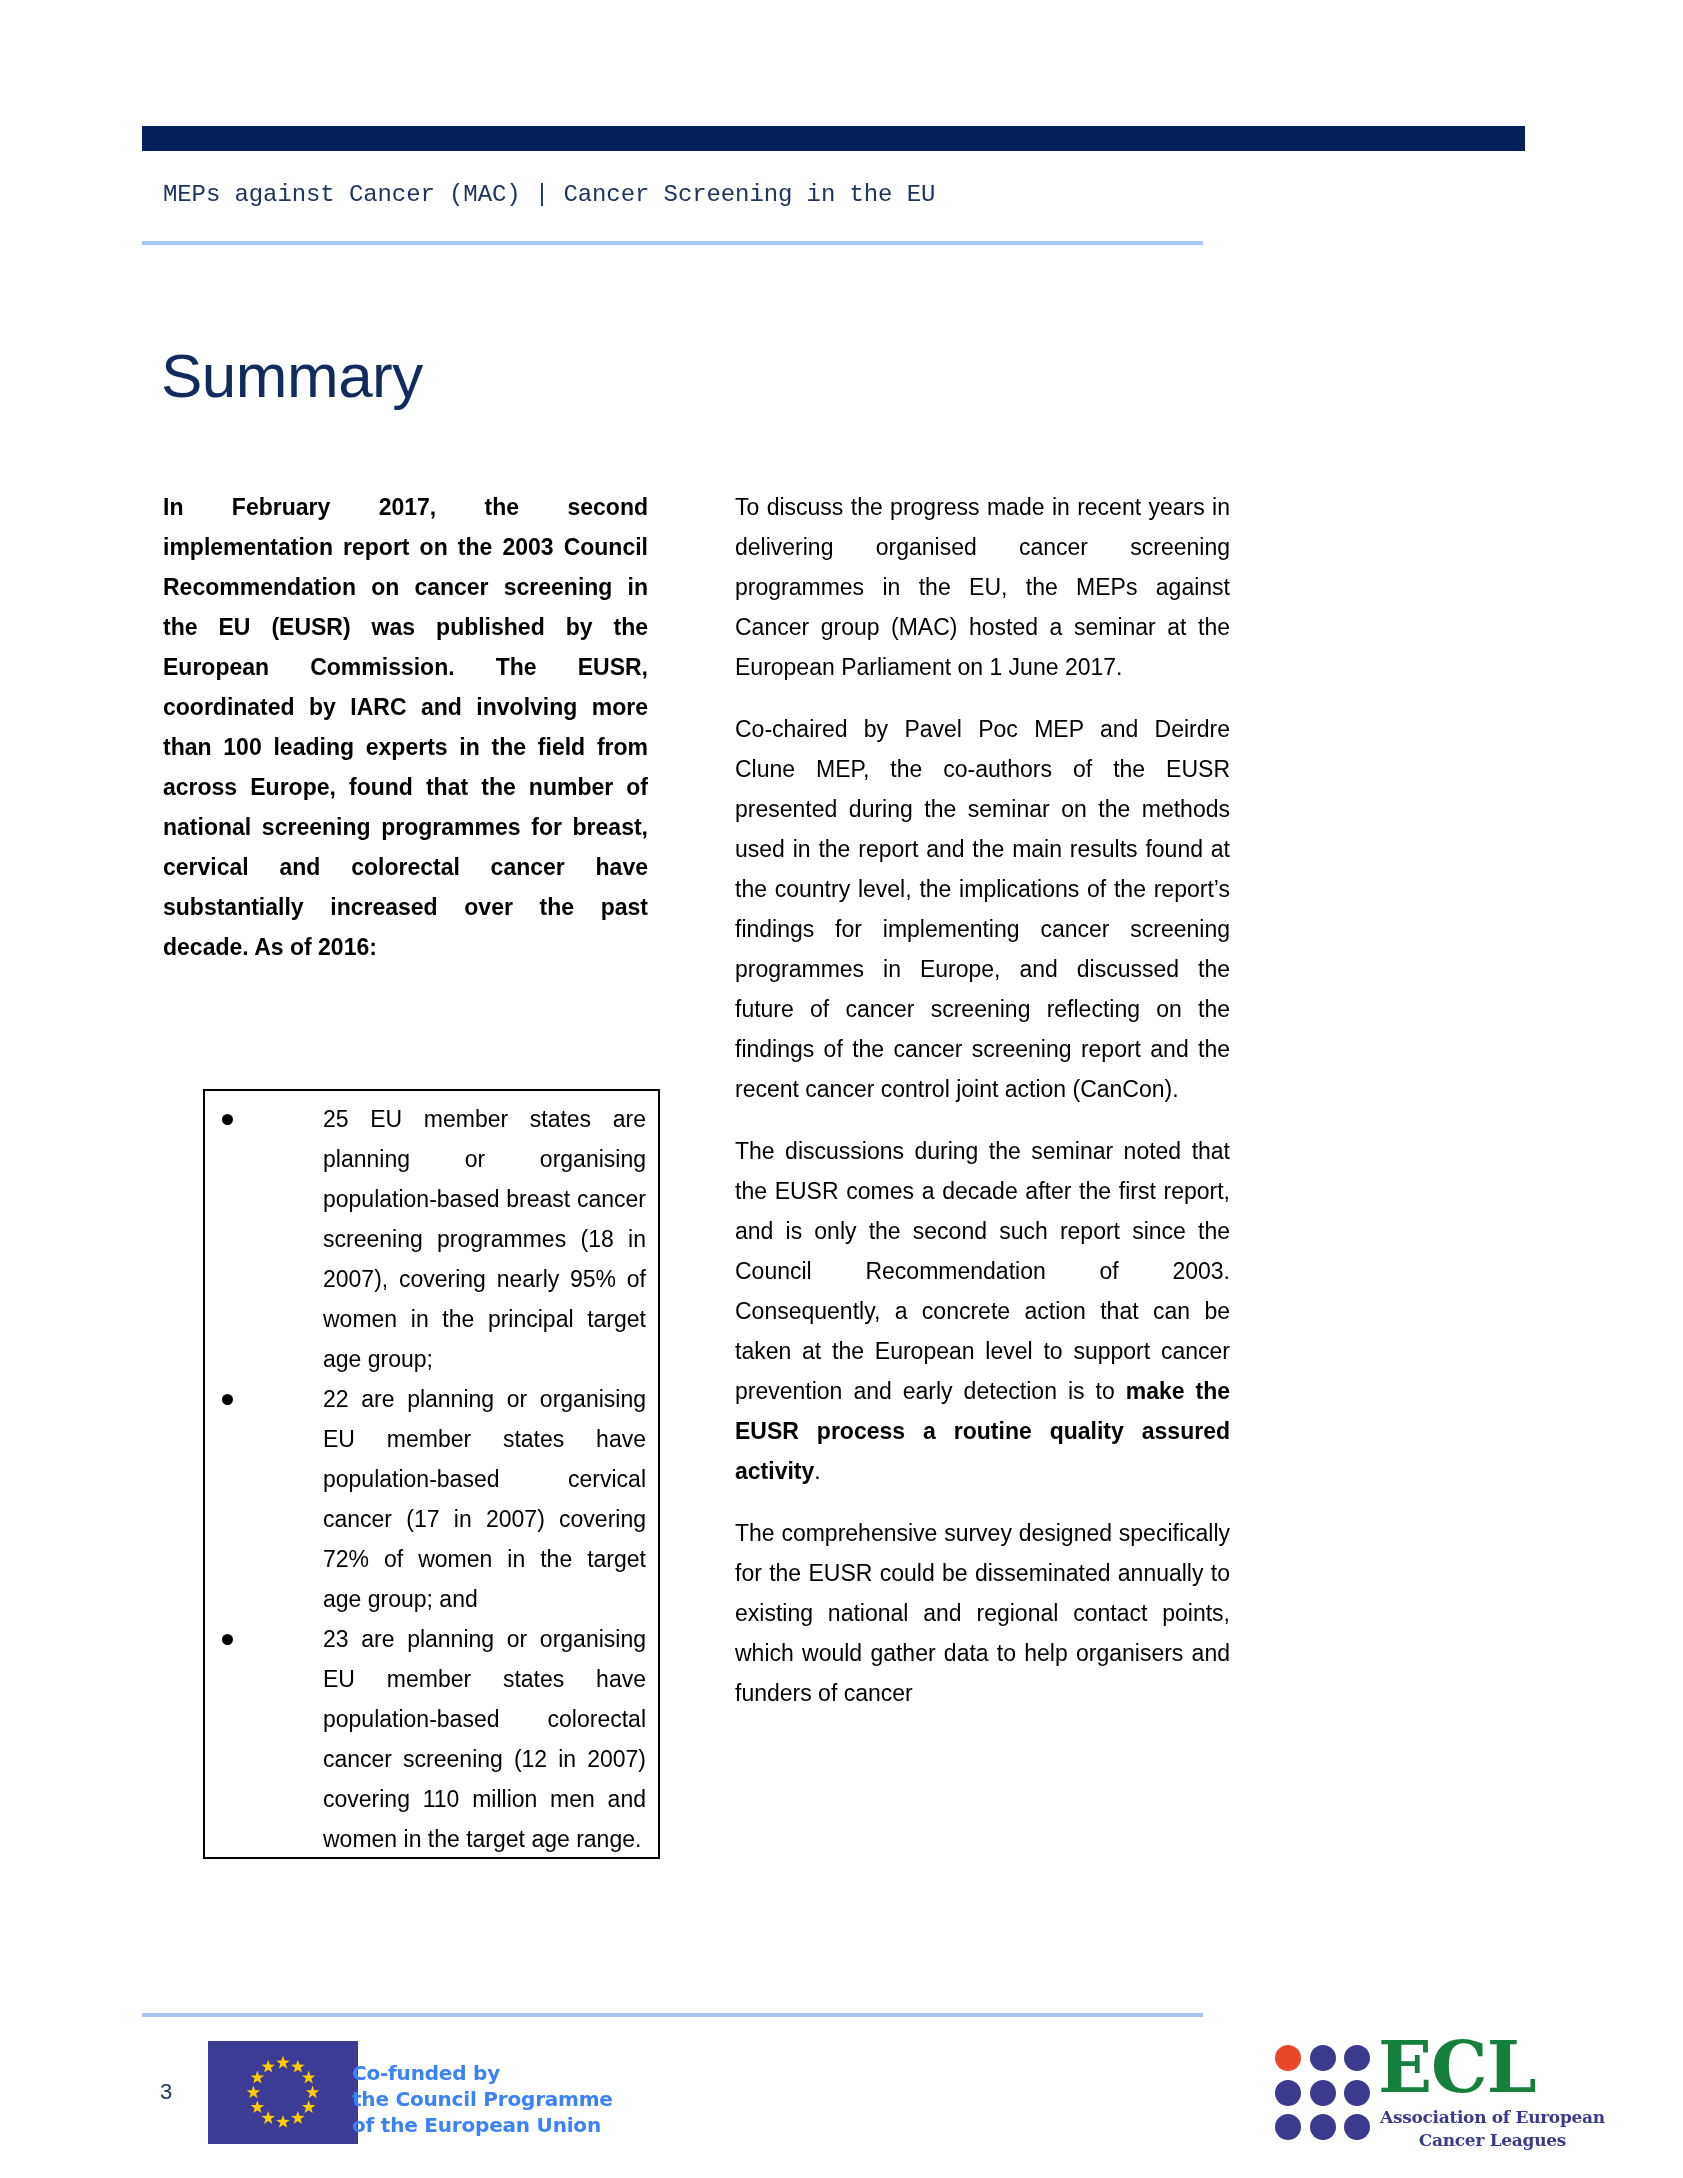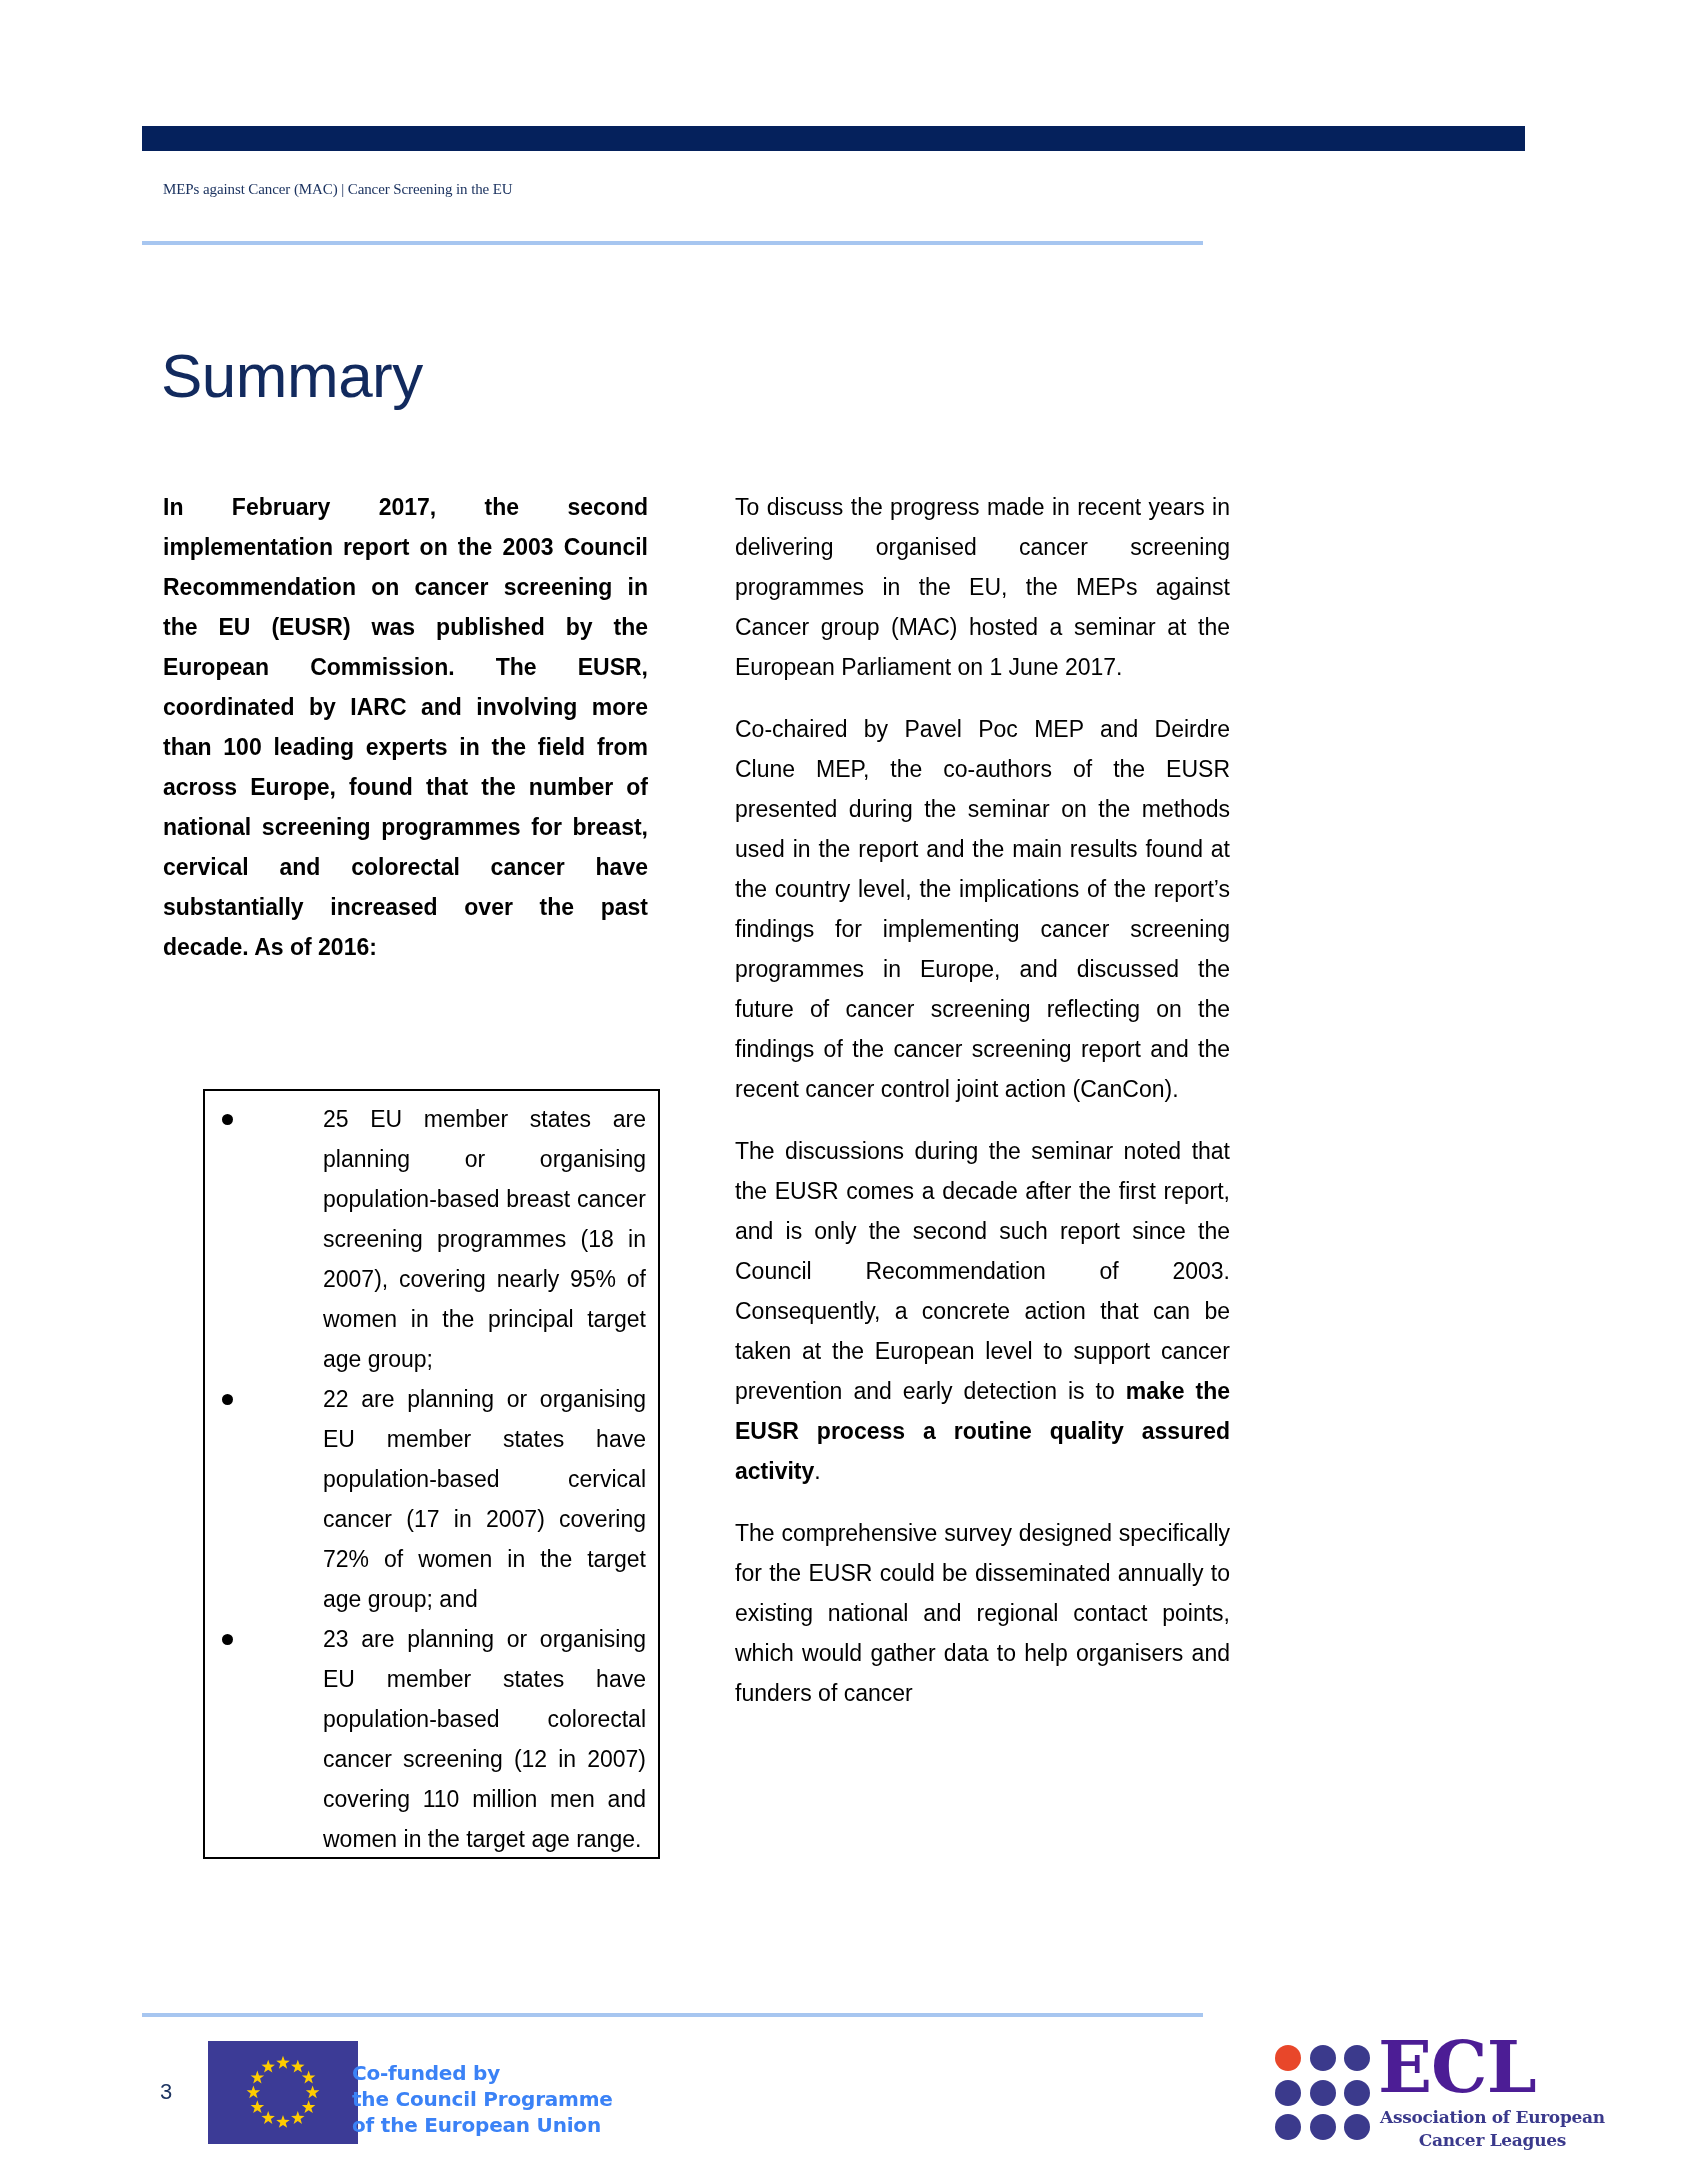--- a/index.html
+++ b/index.html
@@ -28,24 +28,24 @@
     left: 142px;
     top: 126px;
     width: 1383px;
     height: 25px;
     background: #05215c;
   }
   .header-text {
     position: absolute;
     left: 163px;
     top: 181px;
-    font-size: 15px;
+    font-size: 24px;
     letter-spacing: -0.1px;
     color: #1d3461;
-    font-family: Liberation Serif, serif;
+    font-family: Liberation Mono, monospace;
     white-space: nowrap;
   }
   .header-rule {
     position: absolute;
     left: 142px;
     top: 241px;
     width: 1061px;
     height: 4px;
     background: #a7c6f0;
   }
@@ -194,21 +194,21 @@
   }
   .ecl-dots i.red { background: #e8472a; }
   .ecl-word {
     position: absolute;
     left: 103px;
     top: -4px;
     font-family: "DejaVu Serif", serif;
     font-weight: 700;
     font-size: 71px;
     line-height: 73px;
-    color: #4c1d95;
+    color: #15803d;
     letter-spacing: -1px;
   }
   .ecl-sub {
     position: absolute;
     left: 105px;
     top: 71px;
     font-family: "DejaVu Serif", serif;
     font-weight: 700;
     font-size: 17px;
     line-height: 23px;

